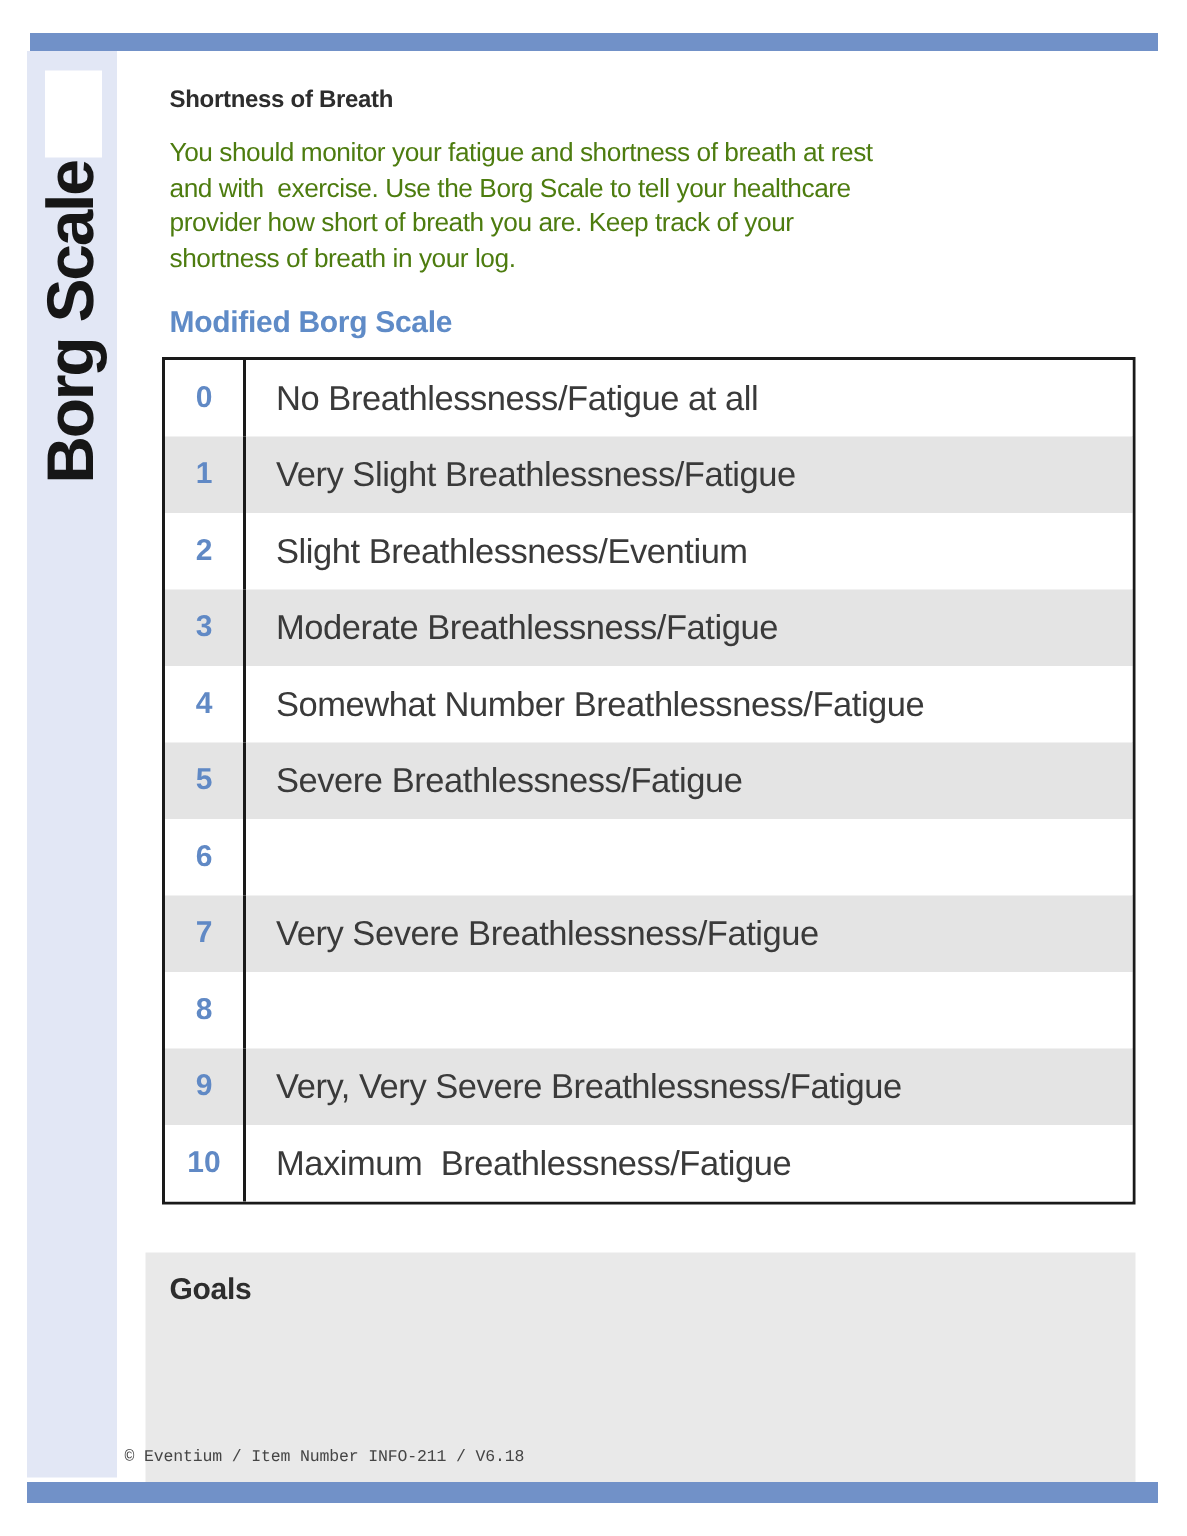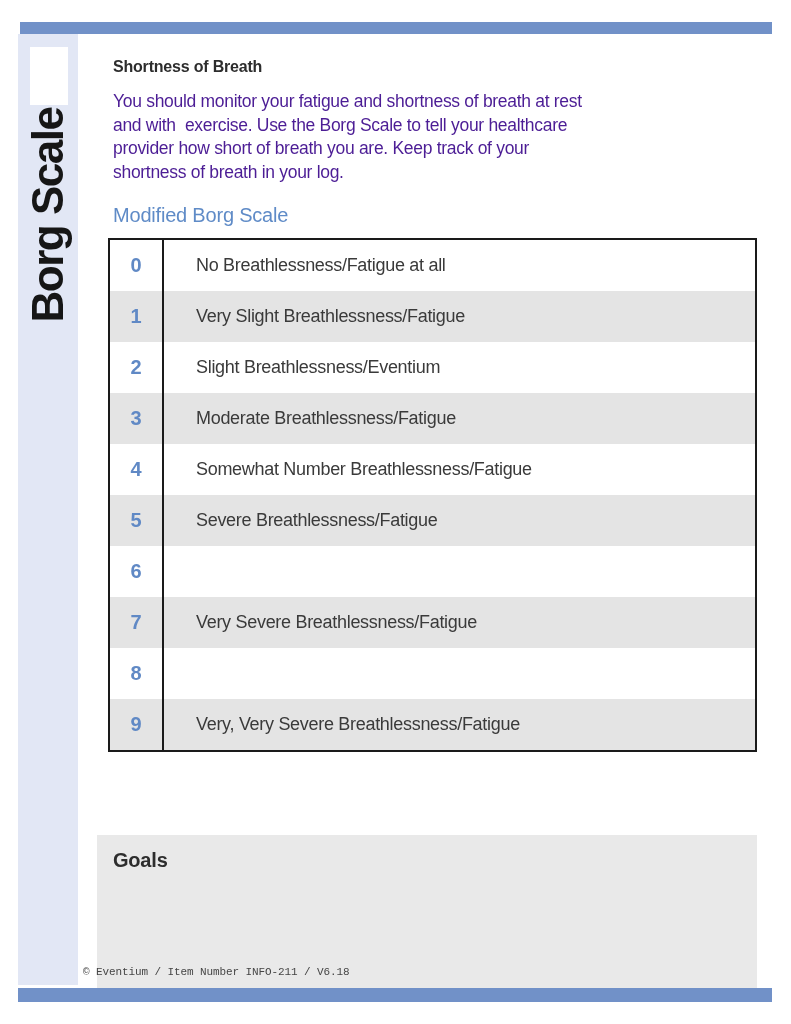--- a/index.html
+++ b/index.html
@@ -39,47 +39,47 @@
     color: #161616;
   }
   .main-heading {
     position: absolute; left: 113px; top: 58px;
     font-size: 16px; font-weight: bold; color: #2d2d2d;
     letter-spacing: -0.2px;
   }
   .intro {
     position: absolute; left: 113px; top: 90px;
     width: 590px;
-    font-size: 17.5px; line-height: 23.5px; color: #4c1d95;
+    font-size: 17.5px; line-height: 23.5px; color: #4d7c0f;
     letter-spacing: -0.3px;
     white-space: pre-wrap;
   }
   .section-heading {
     position: absolute; left: 113px; top: 204px;
-    font-size: 20px; font-weight: normal; color: #5f8bc7;
+    font-size: 20px; font-weight: bold; color: #5f8bc7;
     letter-spacing: -0.2px;
   }
   .borg-table {
     position: absolute; left: 108px; top: 238px;
     width: 649px;
     border: 2px solid #1a1a1a;
     background: #ffffff;
   }
   .borg-row { display: flex; height: 51px; background: #ffffff; }
   .borg-row.alt { background: #e4e4e4; }
   .borg-row-value {
     width: 54px; flex: 0 0 54px;
     border-right: 2px solid #1a1a1a;
     display: flex; align-items: center; justify-content: center;
     font-size: 20px; font-weight: bold; color: #6089c5;
   }
   .borg-row-label {
     flex: 1; display: flex; align-items: center;
-    padding-left: 32px;
-    font-size: 18px; color: #3a3a3a;
+    padding-left: 20px;
+    font-size: 23px; color: #3a3a3a;
     letter-spacing: -0.3px;
     white-space: pre;
   }
   .goals-box {
     position: absolute; left: 97px; top: 835px;
     width: 660px; height: 156px;
     background: #e9e9e9;
     padding: 14px 0 0 16px;
   }
   .goals-heading {
@@ -161,20 +161,24 @@
   <div class="borg-row">
     <div class="borg-row-value">8</div>
     <div class="borg-row-label"></div>
   </div>
 
   <div class="borg-row alt">
     <div class="borg-row-value">9</div>
     <div class="borg-row-label">Very, Very Severe Breathlessness/Fatigue</div>
   </div>
 
+  <div class="borg-row">
+    <div class="borg-row-value">10</div>
+    <div class="borg-row-label">Maximum  Breathlessness/Fatigue</div>
+  </div>
 </div>
 
 <div class="goals-box">
   <div class="goals-heading">Goals</div>
 </div>
 
 <div class="footer-text">© Eventium / Item Number INFO-211 / V6.18</div>
 
 <div class="bottom-bar"></div>
 

